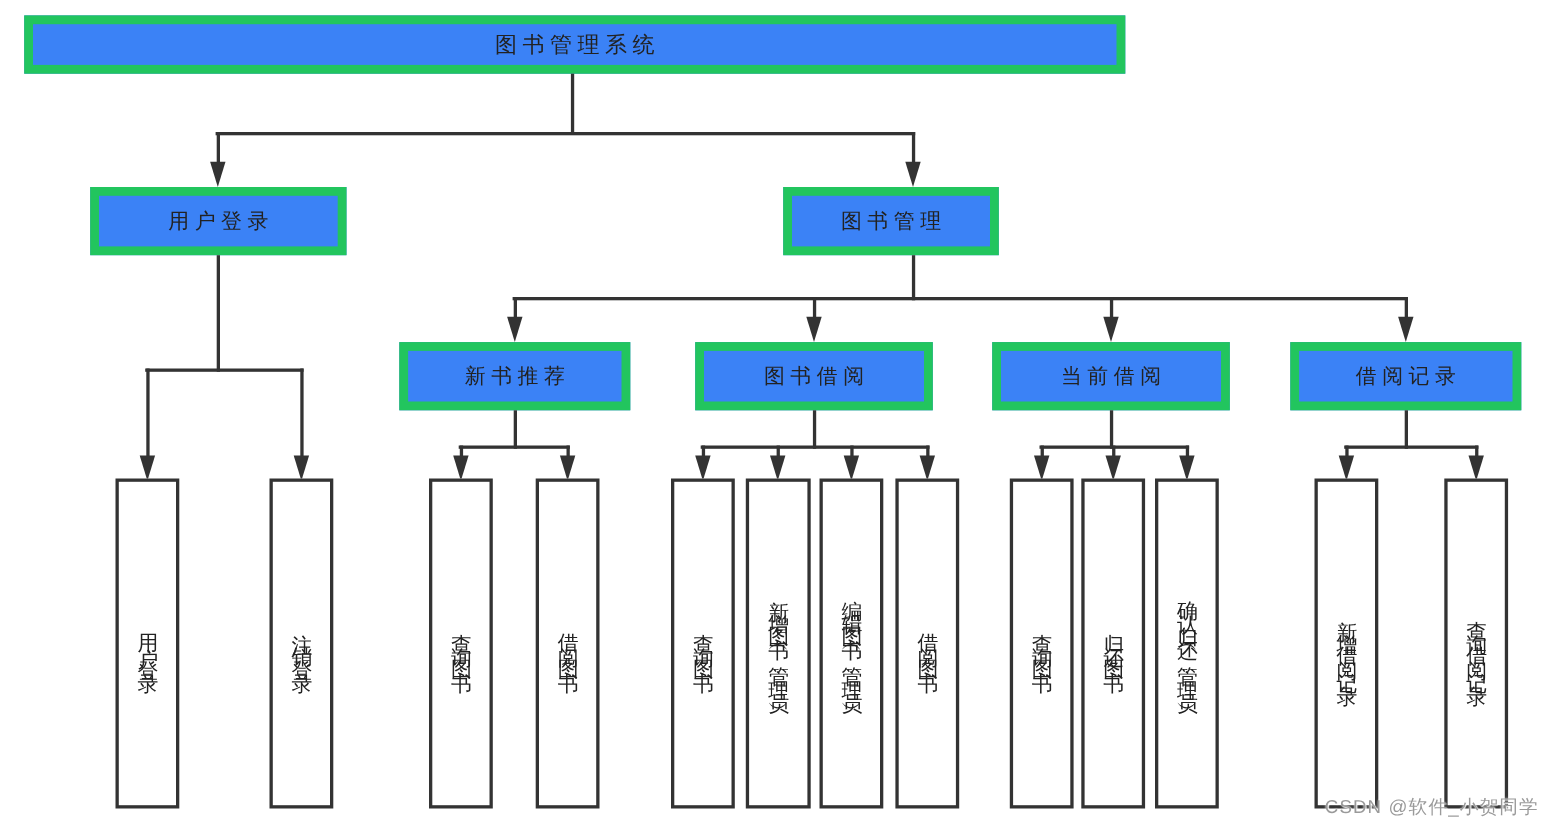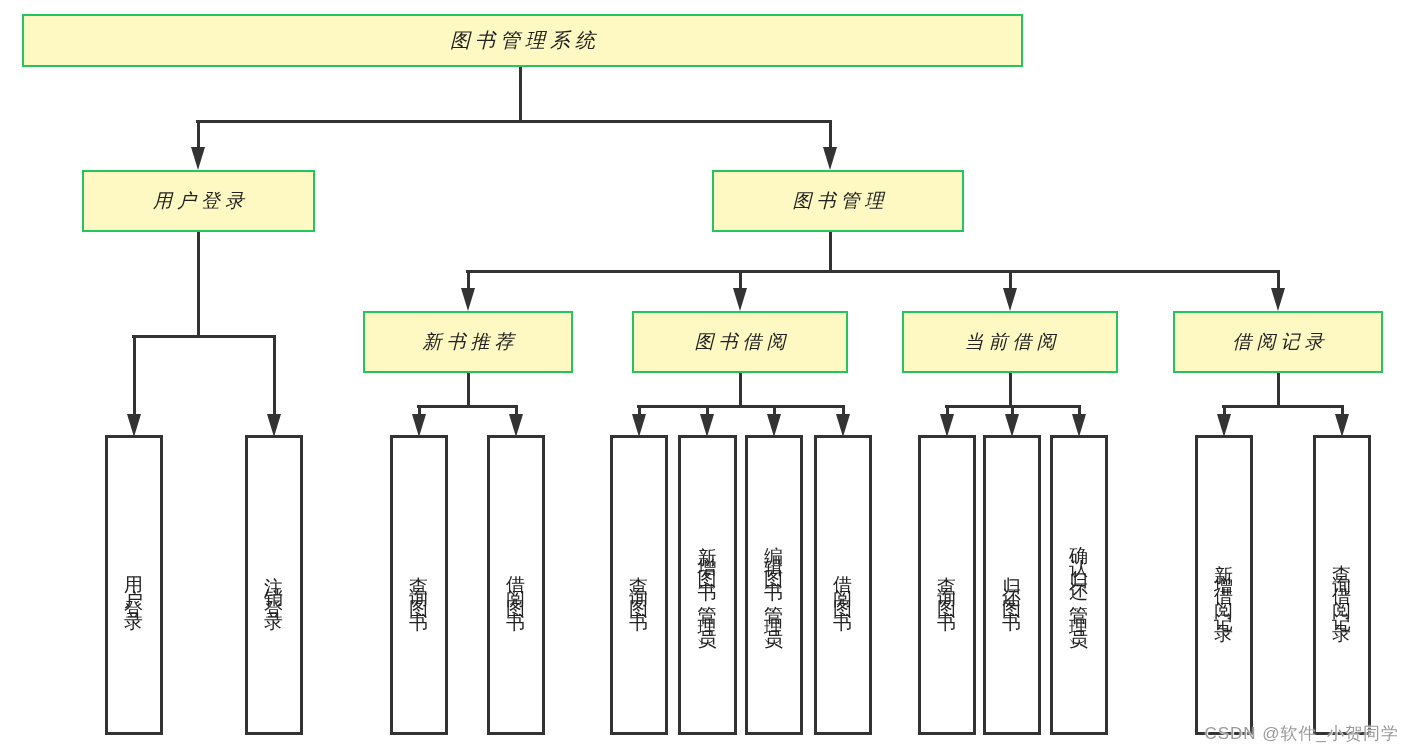--- a/index.html
+++ b/index.html
@@ -7,31 +7,30 @@
     position: relative;
     width: 1405px;
     height: 747px;
     background: #ffffff;
     font-family: "Liberation Sans", sans-serif;
     overflow: hidden;
   }
   .node {
     position: absolute;
     box-sizing: border-box;
-    border: 2px solid #22c55e;
-    background: #fef9c3;
+    border: 8px solid #22c55e;
+    background: #3b82f6;
     display: flex;
     align-items: center;
     justify-content: center;
     color: #222222;
     font-size: 19px;
     letter-spacing: 5px;
     text-indent: 5px;
     white-space: nowrap;
-    font-style: italic;
   }
   .node.title { font-size: 20px; }
   .leaf {
     position: absolute;
     box-sizing: border-box;
     border: 3px solid #333333;
     background: #ffffff;
     display: flex;
     align-items: center;
     justify-content: center;
@@ -77,21 +76,21 @@
   <div class="node title" style="left:22px; top:14px; width:1001px; height:53px;">图书管理系统</div>
 
   <div class="vline" style="left:519px; top:67px; height:54px;"></div>
   <div class="hline" style="left:196px; top:120px; width:636px;"></div>
   <div class="vline" style="left:197px; top:120px; height:30px;"></div>
   <div class="arrow" style="left:191px; top:147px;"></div>
   <div class="vline" style="left:829px; top:120px; height:30px;"></div>
   <div class="arrow" style="left:823px; top:147px;"></div>
 
   <div class="node" style="left:82px; top:170px; width:233px; height:62px;">用户登录</div>
-  <div class="node" style="left:712px; top:170px; width:252px; height:62px;">图书管理</div>
+  <div class="node" style="left:712px; top:170px; width:196px; height:62px;">图书管理</div>
 
   <div class="vline" style="left:197px; top:232px; height:106px;"></div>
   <div class="hline" style="left:132px; top:335px; width:144px;"></div>
   <div class="vline" style="left:133px; top:335px; height:80px;"></div>
   <div class="arrow" style="left:127px; top:414px;"></div>
   <div class="vline" style="left:273px; top:335px; height:80px;"></div>
   <div class="arrow" style="left:267px; top:414px;"></div>
 
   <div class="vline" style="left:829px; top:232px; height:41px;"></div>
   <div class="hline" style="left:466px; top:270px; width:814px;"></div>

